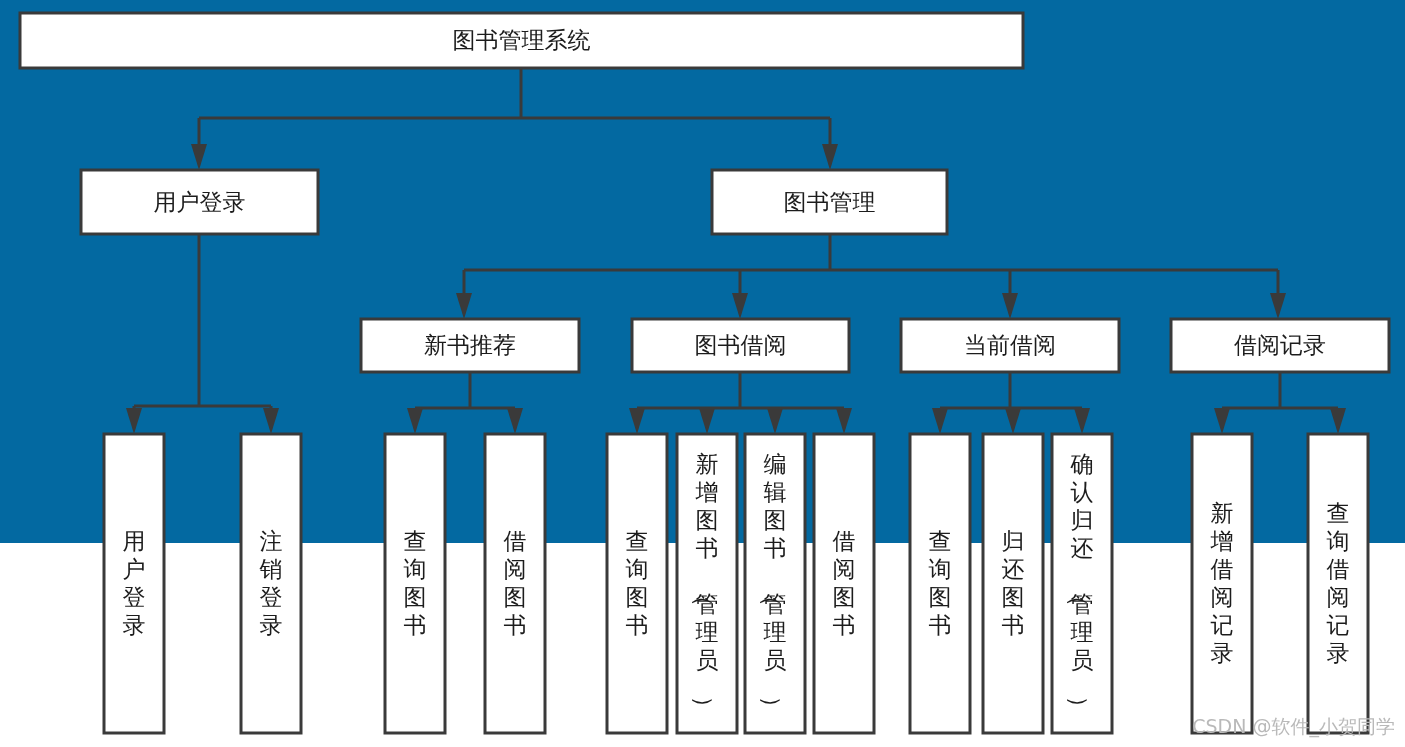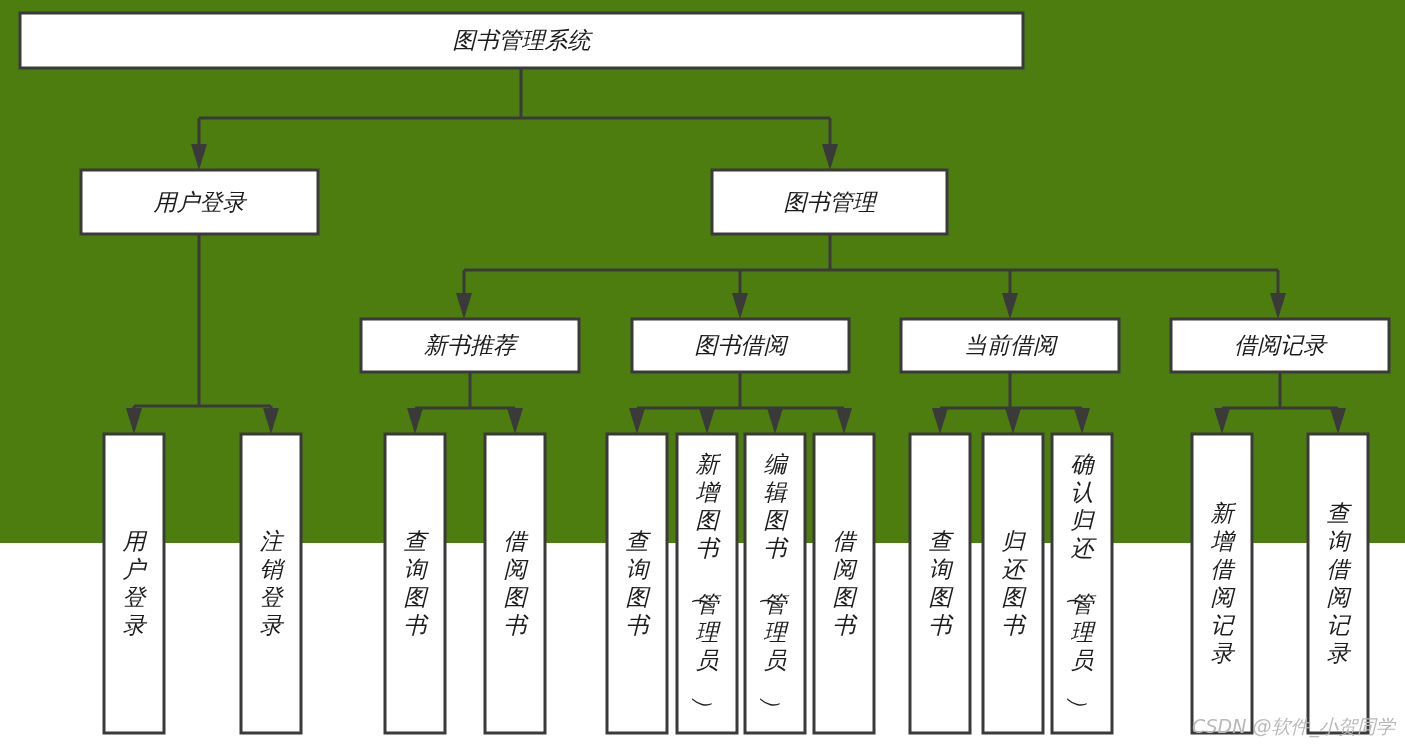--- a/index.html
+++ b/index.html
@@ -11,22 +11,21 @@
   body {
     width: 1405px;
     height: 747px;
     overflow: hidden;
     font-family: "DejaVu Sans", "Liberation Sans", sans-serif;
   }
   #diagram-root {
     position: relative;
     width: 1405px;
     height: 543px;
-    background: #4d7c0f;
-    font-style: italic;
+    background: #0369a1;
   }
   svg.diagram-canvas {
     position: absolute;
     left: 0;
     top: 0;
     width: 1405px;
     height: 747px;
     display: block;
   }
   .node-box {

